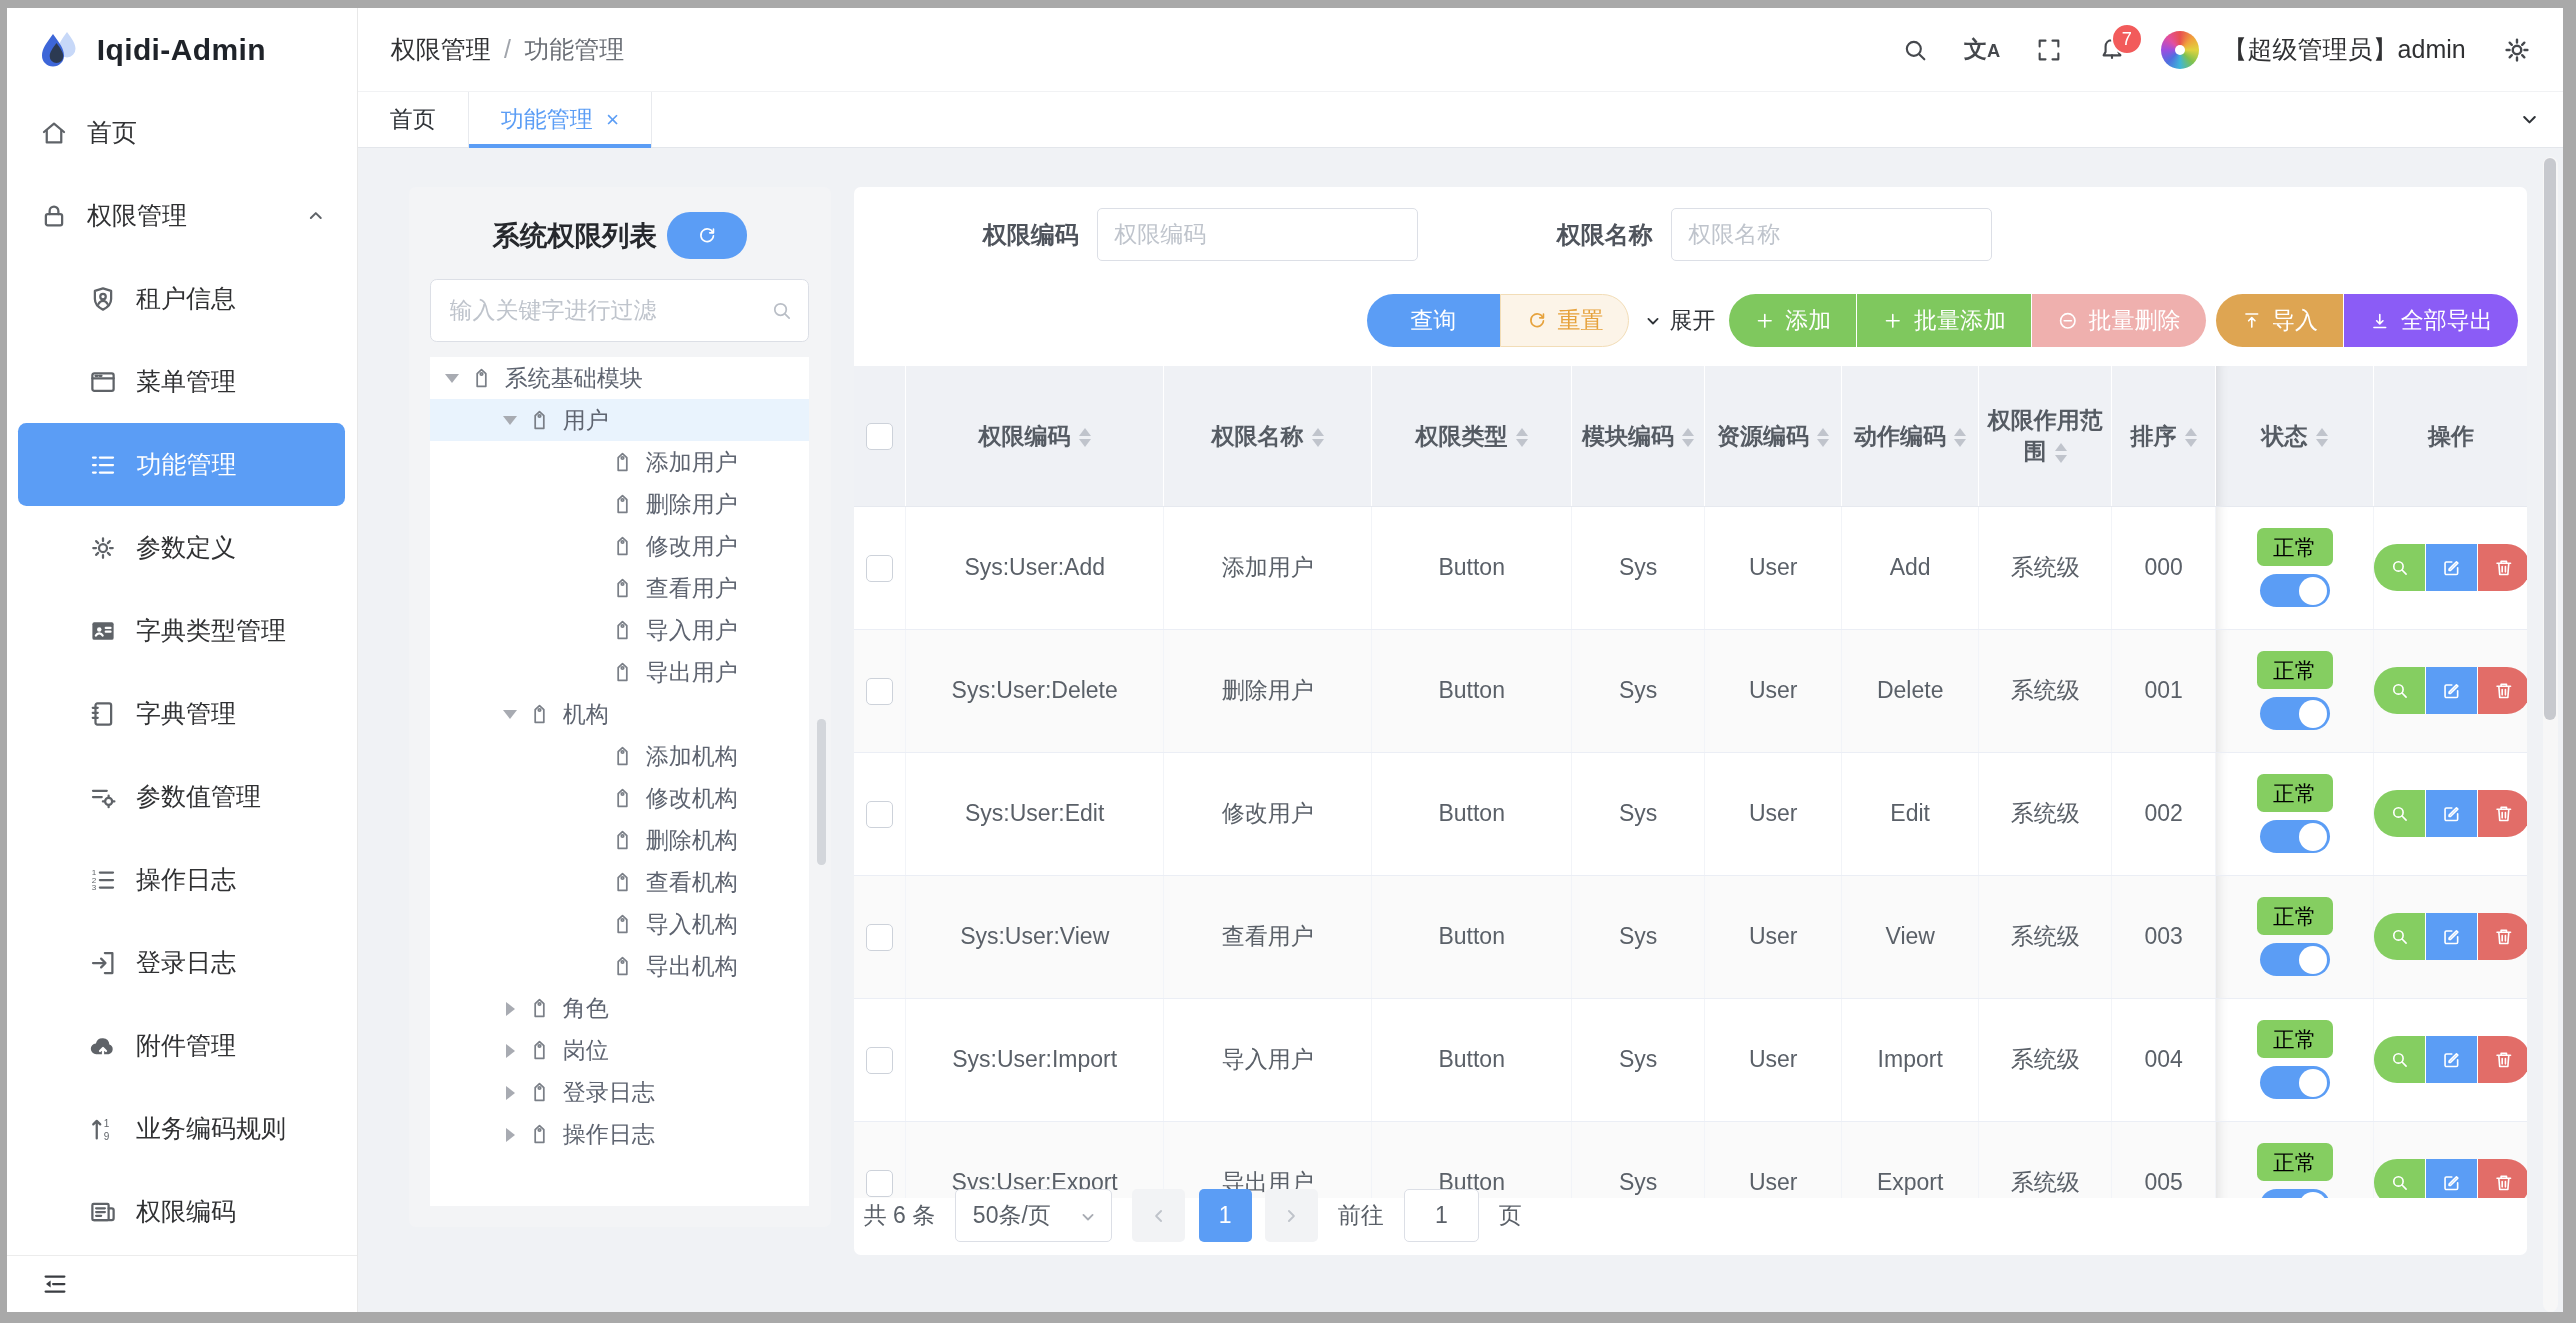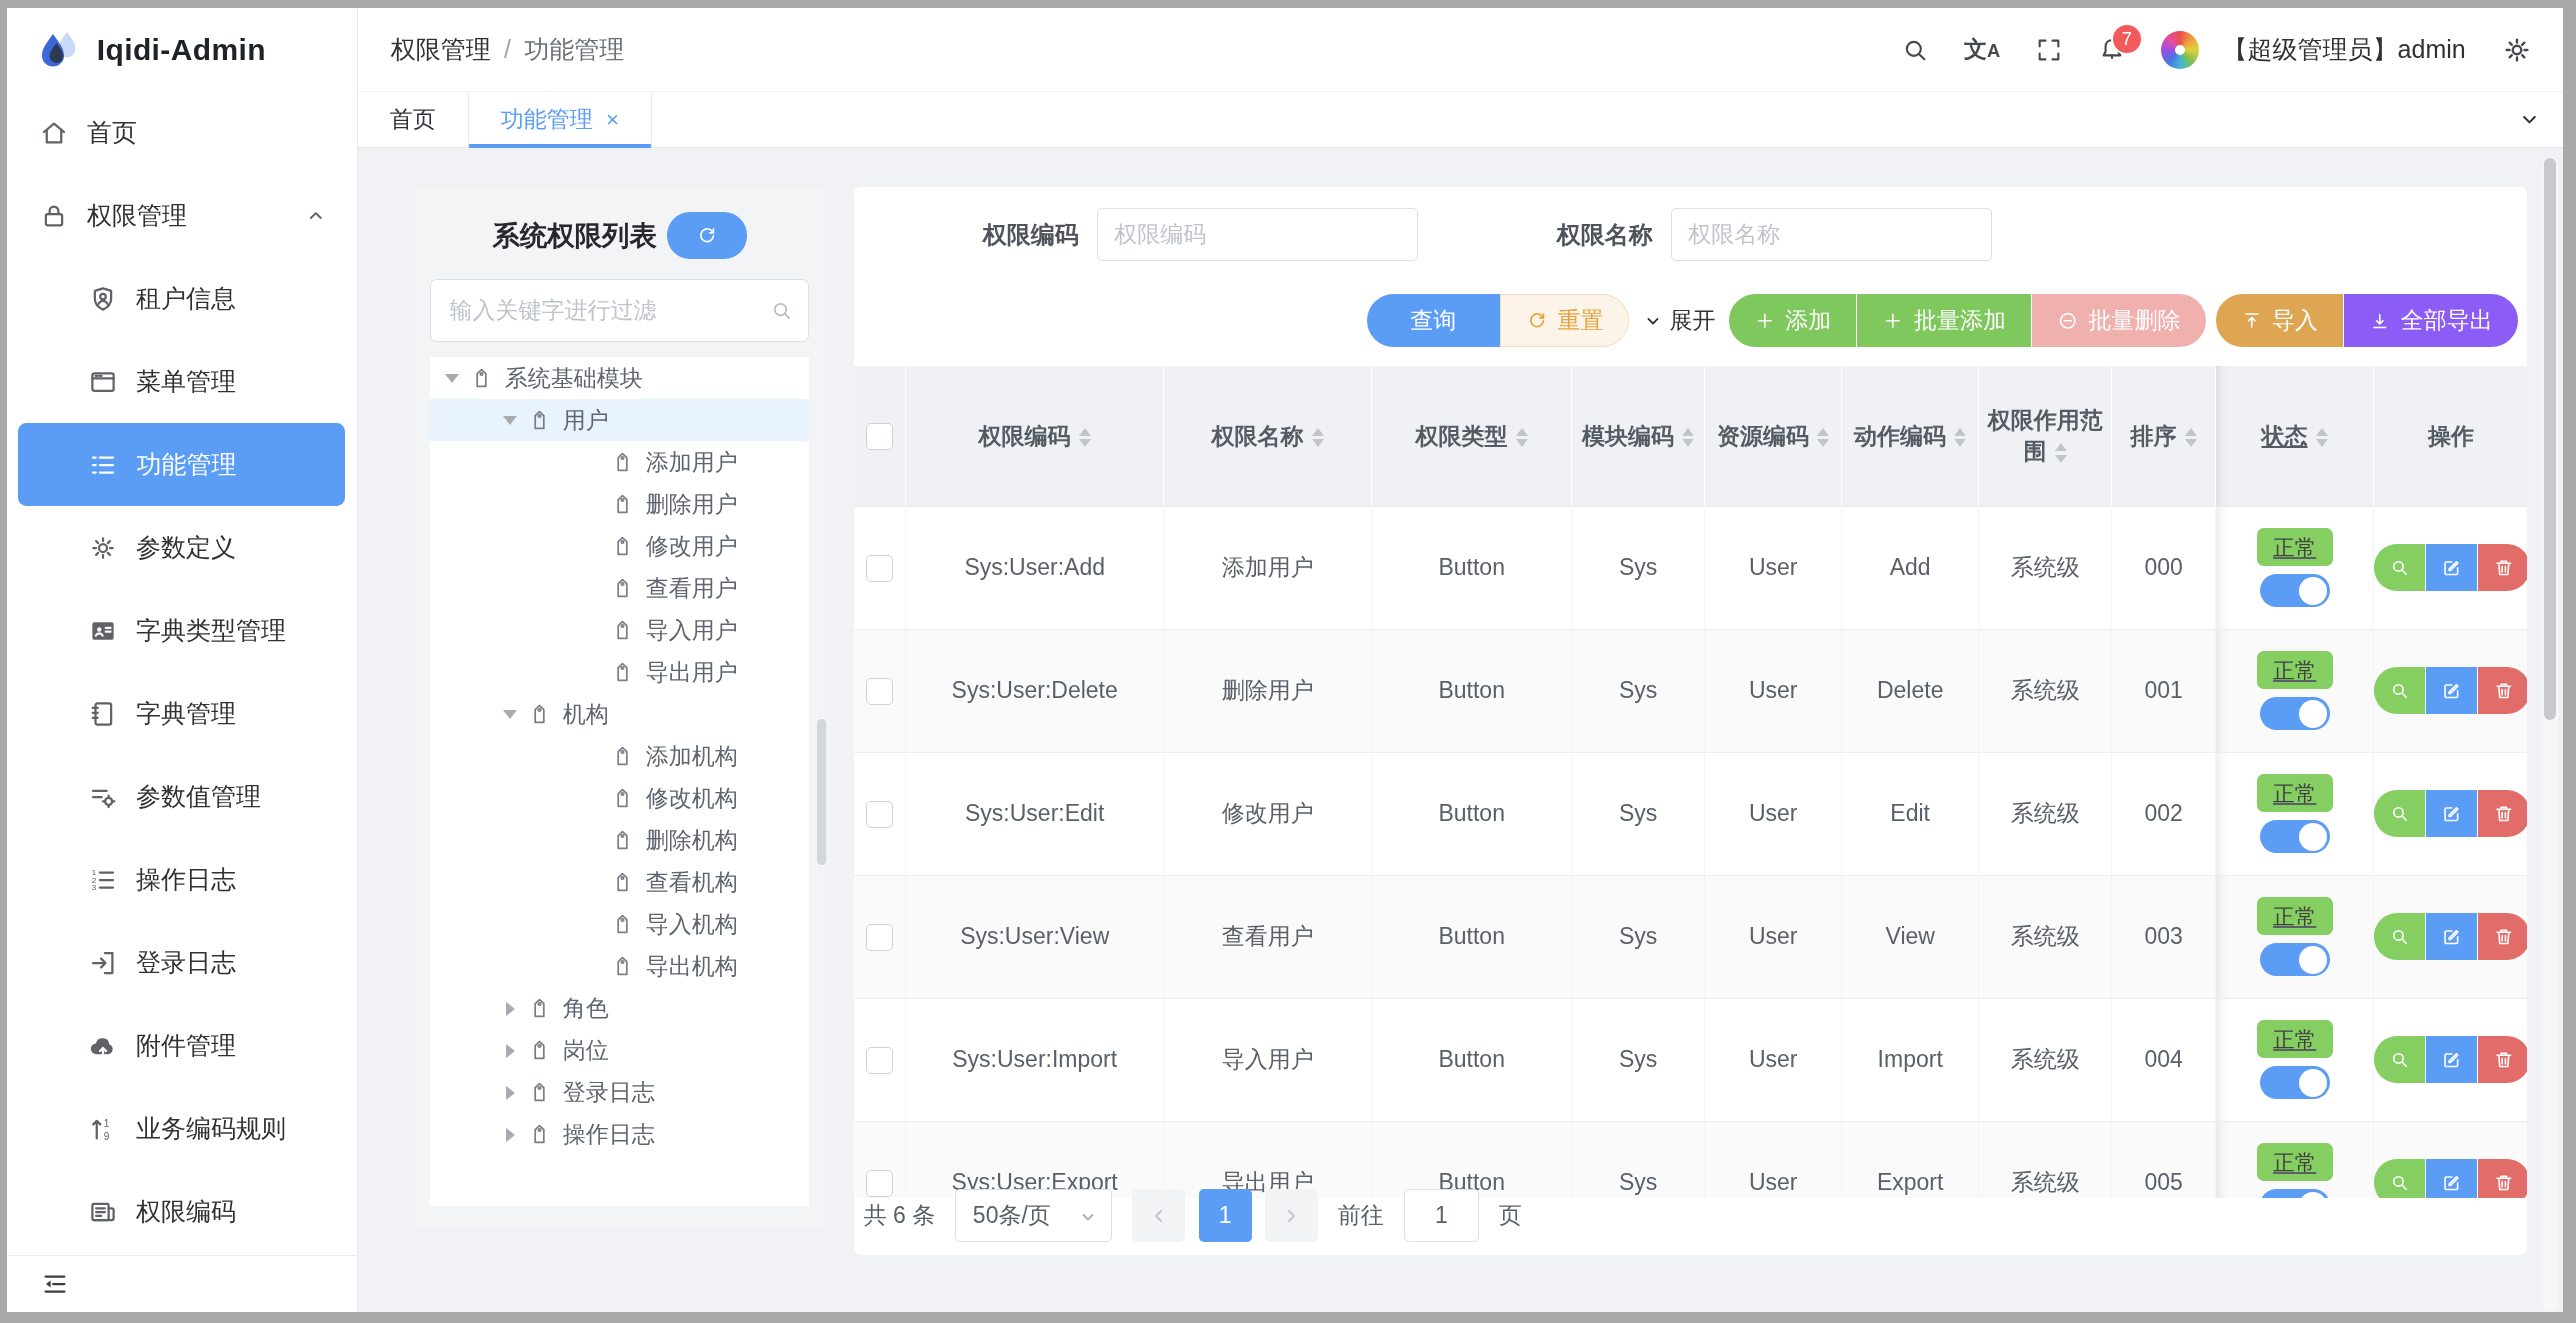--- a/index.html
+++ b/index.html
@@ -101,28 +101,28 @@
   .btn-import { background:#DEA552; border-radius:27px 0 0 27px; border-right:1.7px solid #fff; margin-left:10px; }
   .btn-export { background:#8b5cf6; border-radius:0 27px 27px 0; }
 
   .tbl-wrap { position:absolute; left:0; top:179px; width:1673px; height:832px; overflow:hidden; }
   table { width:1673px; border-collapse:collapse; table-layout:fixed; }
   thead th { height:140px; background:#EFF1F5; color:#555B63; font-size:23px; font-weight:700; border-right:1.7px solid #fff; border-bottom:0.8px solid #E6E9EF; text-align:center; vertical-align:middle; padding:0 6.7px; }
   thead th:last-child { border-right:none; }
   tbody td { height:123px; text-align:center; vertical-align:middle; color:#5A6068; font-size:23px; border-bottom:0.8px solid #EBEEF5; border-right:0.8px solid #F2F4F8; }
   tbody td:last-child { border-right:none; }
   tbody tr:nth-child(even) { background:#FAFAFA; }
-  th:nth-child(10), td:nth-child(10) { box-shadow:inset 13.3px 0 13.3px -13.3px rgba(0,0,0,.14);text-decoration:underline; }
+  th:nth-child(10), td:nth-child(10) { box-shadow:inset 13.3px 0 13.3px -13.3px rgba(0,0,0,.14); }
   .sorters { display:inline-flex; flex-direction:column; gap:3.3px; margin-left:8.3px; vertical-align:middle; cursor:pointer; }
   .sorters i { display:block; width:0; height:0; border-left:6.7px solid transparent; border-right:6.7px solid transparent; }
   .sorters .s-up { border-bottom:8.3px solid #C0C4CC; }
   .sorters .s-down { border-top:8.3px solid #C0C4CC; }
   .cb { display:inline-block; width:27px; height:27px; border:0.8px solid #CDD2DA; border-radius:5px; background:#fff; cursor:pointer; vertical-align:middle; }
   .status-stack { display:flex; flex-direction:column; align-items:center; gap:8.3px; }
-  .status-badge { min-width:76px; height:38px; border-radius:6.7px; background:#85CE61; color:#404040; font-size:21.6px; display:flex; align-items:center; justify-content:center; padding:0 11.6px; }
+  .status-badge { min-width:76px; height:38px; border-radius:6.7px; background:#85CE61; color:#000000; font-size:21.6px; display:flex; align-items:center; justify-content:center; padding:0 11.6px; }
   .toggle { position:relative; width:70px; height:33px; border-radius:16.6px; background:#5B9DF5; cursor:pointer; }
   .toggle::after { content:""; position:absolute; right:2.5px; top:2.5px; width:28px; height:28px; border-radius:50%; background:#fff; }
   .ops { display:inline-flex; height:47px; border-radius:23px; overflow:hidden; }
   .op { width:52px; border:none; cursor:pointer; display:flex; align-items:center; justify-content:center; color:#fff; padding:0; }
   .op .ic { width:21.6px; height:21.6px; }
   .op-view { background:#85CE61; border-right:1.7px solid #fff; }
   .op-edit { background:#5B9DF5; border-right:1.7px solid #fff; }
   .op-del  { background:#E26D68; }
 
   .pagination { position:absolute; left:10px; top:1001px; height:55px; display:flex; align-items:center; gap:20px; color:#5A6068; }

